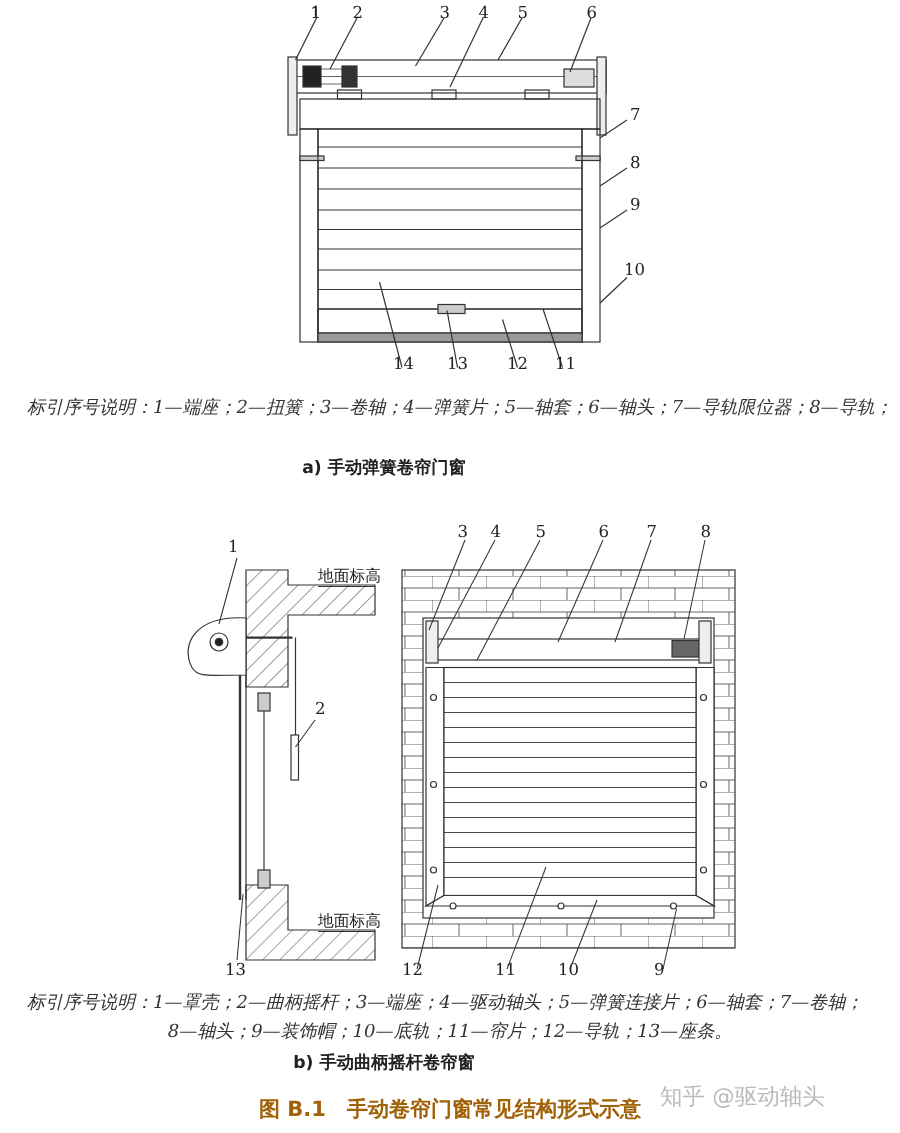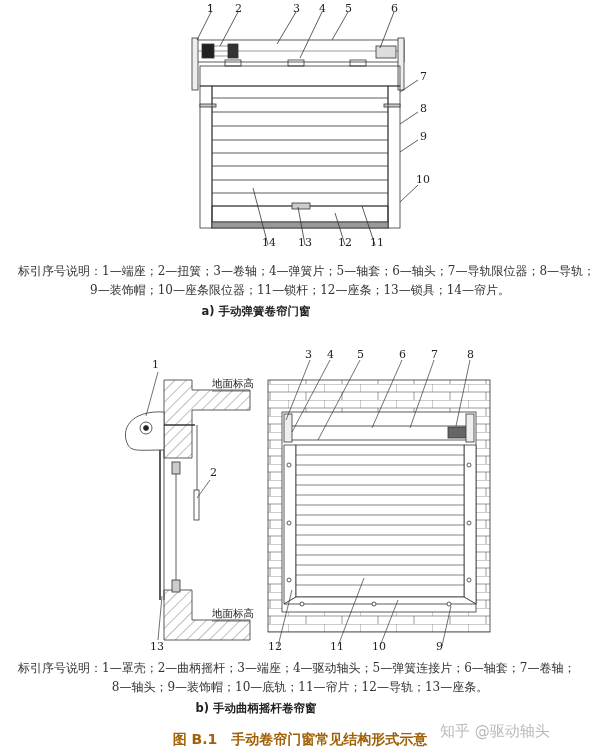--- a/index.html
+++ b/index.html
@@ -1,18 +1,18 @@
 <!DOCTYPE html>
 <html><head>
 <meta charset="utf-8">
 <style>
   html, body { margin:0; padding:0; background:#fff; }
   body { width:600px; height:755px; position:relative; overflow:hidden; font-family:"DejaVu Serif", serif; color:#222; }
   svg { position:absolute; left:0; top:0; }
-  .legend { position:absolute; left:0; width:600px; font-size:12px; color:#333; text-align:center; line-height:19px; white-space:nowrap; }
+  .legend { position:absolute; left:0; width:600px; font-size:12px; color:#333; text-align:center; line-height:19px; white-space:nowrap;font-style:italic; }
   .legend .line1 { text-align:left; padding-left:18px; }
   .caption-sub { position:absolute; left:0; width:512px; text-align:center; font-family:"DejaVu Sans", sans-serif; font-weight:bold; font-size:11.5px; color:#222; }
   .caption-main { position:absolute; left:0; width:600px; text-align:center; font-family:"DejaVu Sans", sans-serif; font-weight:bold; font-size:14px; color:#a16207; }
   .watermark { position:absolute; left:440px; top:722px; font-family:"DejaVu Sans", sans-serif; font-size:15px; color:#bbb; }
   .num { font-family:"DejaVu Serif", serif; font-size:11px; fill:#222; }
   .lbl { font-family:"DejaVu Serif", serif; font-size:10.5px; fill:#222; }
 </style>
 </head>
 <body>
 
@@ -88,21 +88,20 @@
     <text class="num" x="416" y="183">10</text>
     <text class="num" x="370" y="246">11</text>
     <text class="num" x="338" y="246">12</text>
     <text class="num" x="298" y="246">13</text>
     <text class="num" x="262" y="246">14</text>
   </g>
 </svg>
 
 <div class="legend" style="top:262px;">
   <div class="line1">标引序号说明：1—端座；2—扭簧；3—卷轴；4—弹簧片；5—轴套；6—轴头；7—导轨限位器；8—导轨；</div>
-  <div>9—装饰帽；10—座条限位器；11—锁杆；12—座条；13—锁具；14—帘片。</div>
 </div>
 <div class="caption-sub" style="top:304px;">a) 手动弹簧卷帘门窗</div>
 
 <svg width="600" height="660" viewBox="0 0 600 660">
   <defs>
     <pattern id="hatch" width="8" height="8" patternUnits="userSpaceOnUse" patternTransform="rotate(45)">
       <line x1="0" y1="0" x2="0" y2="8" stroke="#444" stroke-width="0.7"></line>
     </pattern>
     <pattern id="brick" width="36" height="16" patternUnits="userSpaceOnUse">
       <rect width="36" height="16" fill="#fff"></rect>

